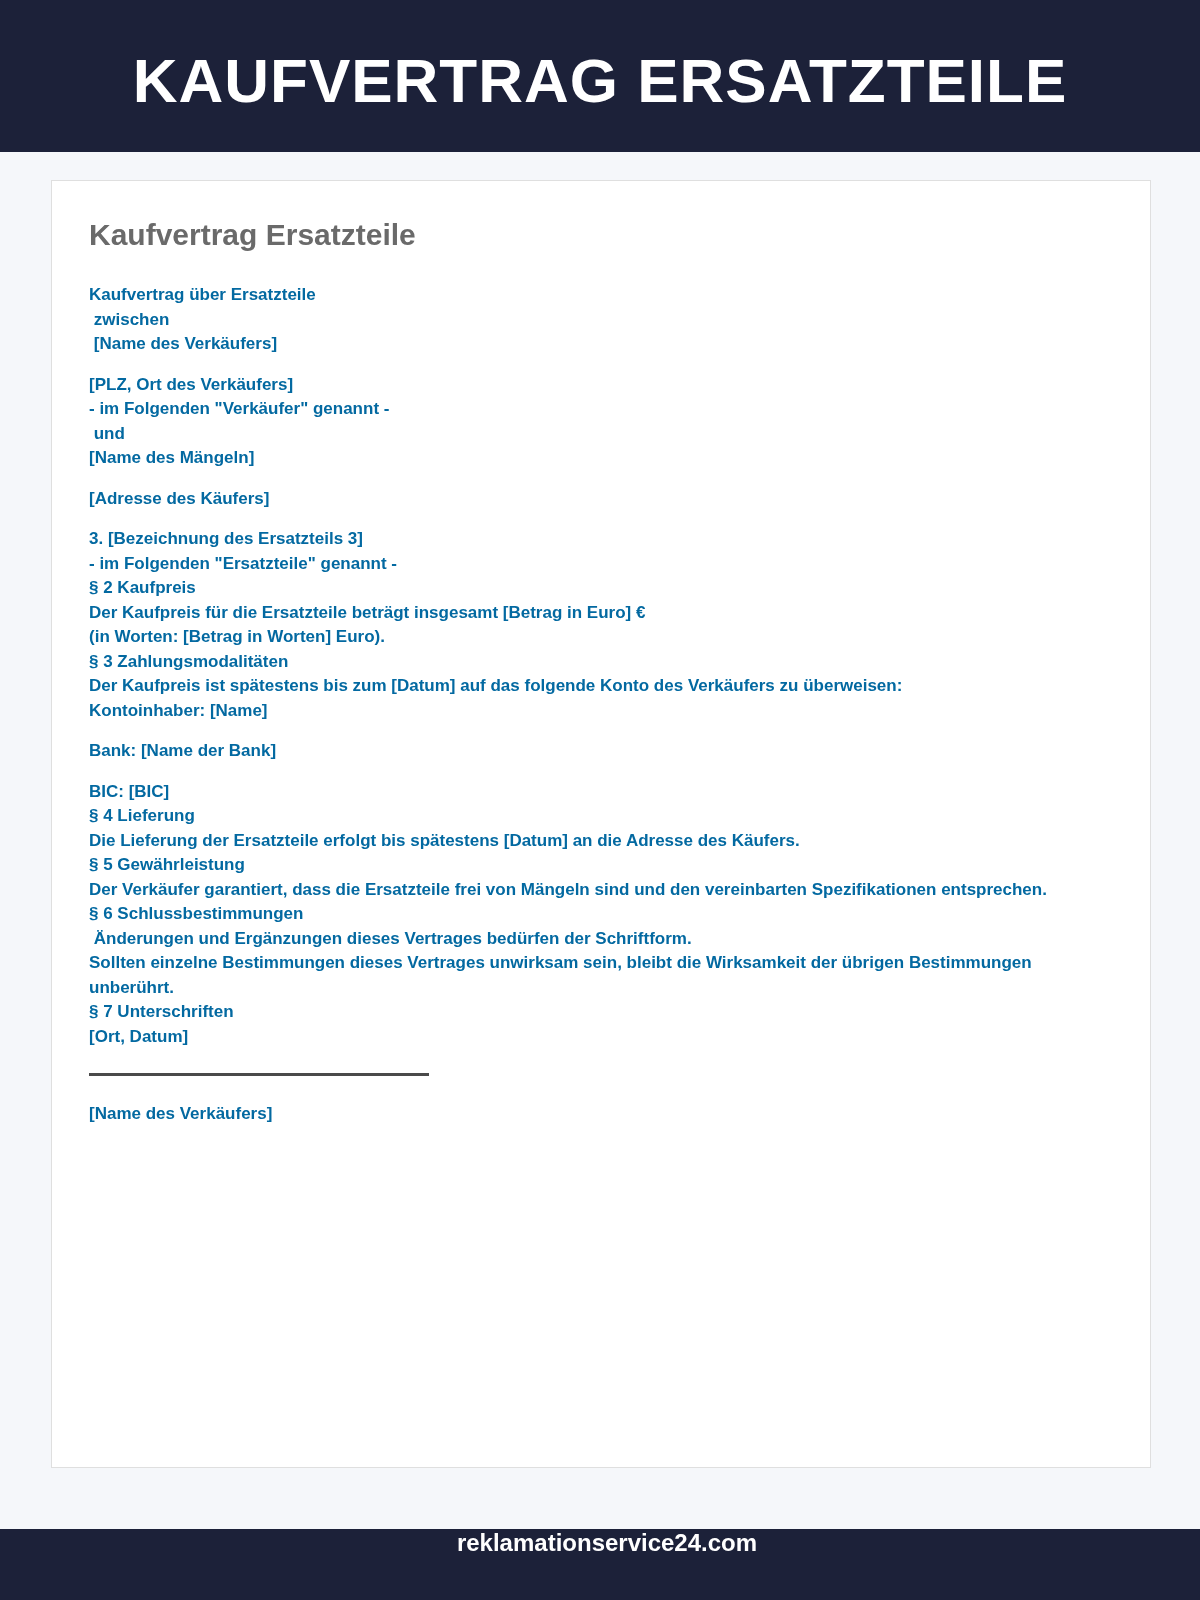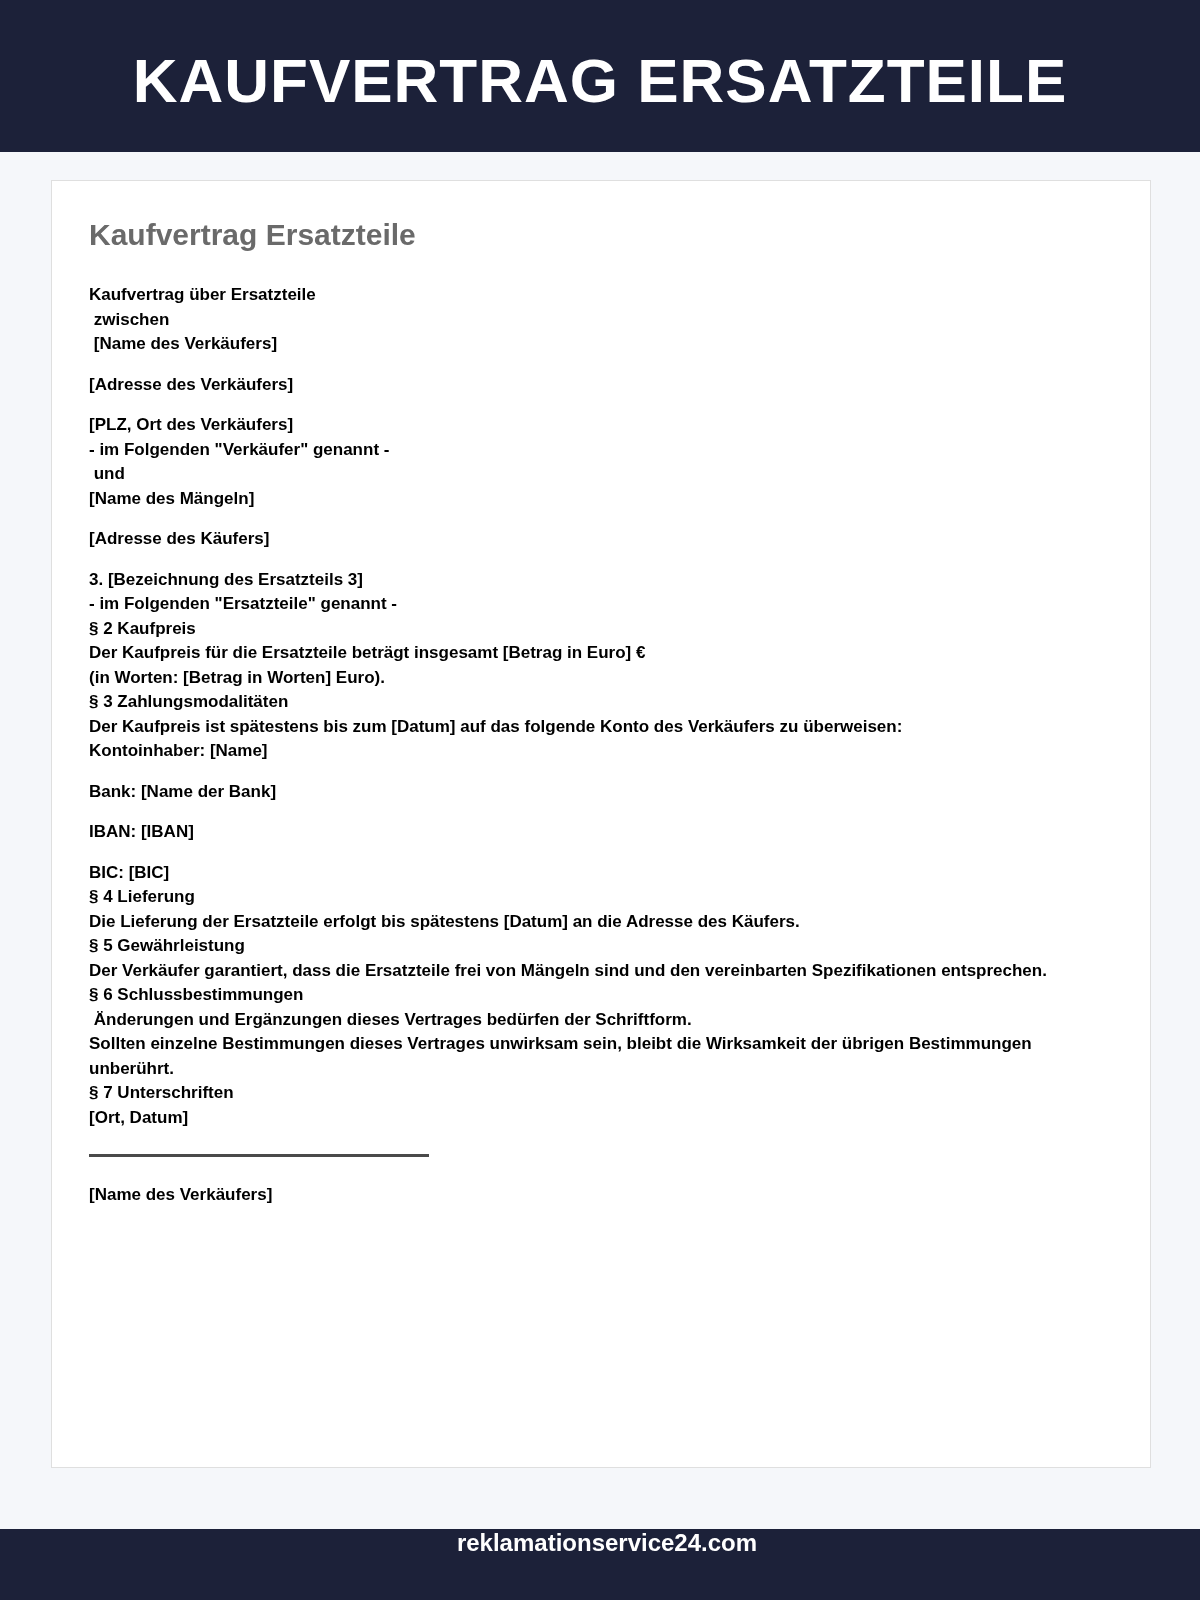--- a/index.html
+++ b/index.html
@@ -51,21 +51,21 @@
   }
   .contract-card h2 {
     margin: 6px 0 30px 0;
     color: #6a6a6a;
     font-size: 30px;
     line-height: 36px;
     font-weight: bold;
   }
   .contract-card p {
     margin: 16px 0 11px 0;
-    color: #000000;
+    color: #0369a1;
     font-size: 17px;
     line-height: 24.5px;
     font-weight: bold;
     white-space: pre-wrap;
   }
   .signature-line {
     width: 340px;
     height: 0;
     border: none;
     border-top: 3px solid #4a4a4a;
@@ -96,36 +96,34 @@
 <header class="page-header">
   <h1>KAUFVERTRAG ERSATZTEILE</h1>
 </header>
 
 <article class="contract-card">
   <h2>Kaufvertrag Ersatzteile</h2>
 
   <p>Kaufvertrag über Ersatzteile
  zwischen
  [Name des Verkäufers]</p>
-  <p>[Adresse des Verkäufers]</p>
   <p>[PLZ, Ort des Verkäufers]
 - im Folgenden "Verkäufer" genannt -
  und
 [Name des Mängeln]</p>
   <p>[Adresse des Käufers]</p>
   <p>3. [Bezeichnung des Ersatzteils 3]
 - im Folgenden "Ersatzteile" genannt -
 § 2 Kaufpreis
 Der Kaufpreis für die Ersatzteile beträgt insgesamt [Betrag in Euro] €
 (in Worten: [Betrag in Worten] Euro).
 § 3 Zahlungsmodalitäten
 Der Kaufpreis ist spätestens bis zum [Datum] auf das folgende Konto des Verkäufers zu überweisen:
 Kontoinhaber: [Name]</p>
   <p>Bank: [Name der Bank]</p>
-  <p>IBAN: [IBAN]</p>
   <p>BIC: [BIC]
 § 4 Lieferung
 Die Lieferung der Ersatzteile erfolgt bis spätestens [Datum] an die Adresse des Käufers.
 § 5 Gewährleistung
 Der Verkäufer garantiert, dass die Ersatzteile frei von Mängeln sind und den vereinbarten Spezifikationen entsprechen.
 § 6 Schlussbestimmungen
  Änderungen und Ergänzungen dieses Vertrages bedürfen der Schriftform.
 Sollten einzelne Bestimmungen dieses Vertrages unwirksam sein, bleibt die Wirksamkeit der übrigen Bestimmungen unberührt.
 § 7 Unterschriften
 [Ort, Datum]</p>

